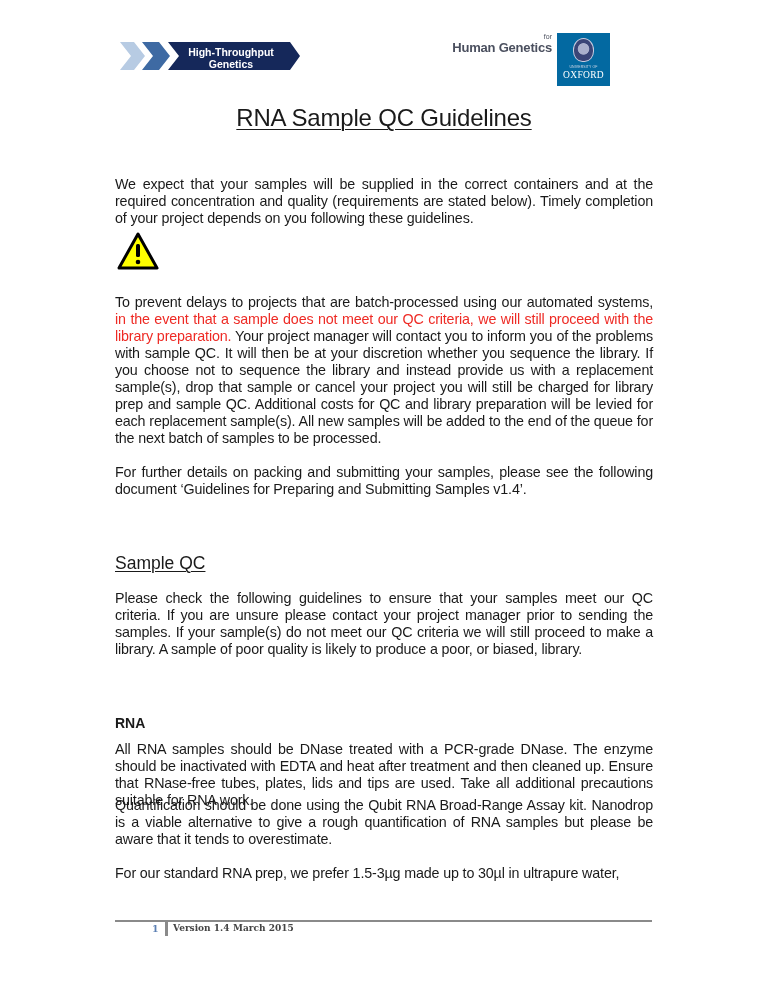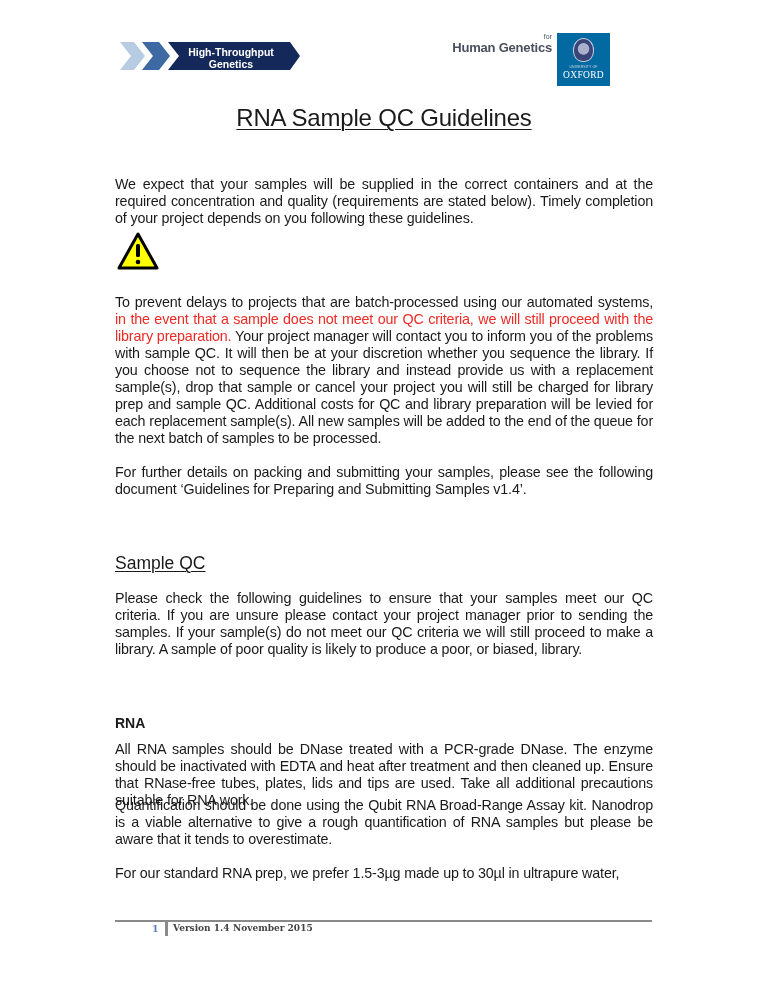--- a/index.html
+++ b/index.html
@@ -85,13 +85,13 @@
 
 <div class="h3">RNA</div>
 <div class="para" style="top:709px;margin-top:32px;">All RNA samples should be DNase treated with a PCR-grade DNase. The enzyme should be inactivated with EDTA and heat after treatment and then cleaned up. Ensure that RNase-free tubes, plates, lids and tips are used. Take all additional precautions suitable for RNA work.</div>
 <div class="para" style="top:797px;">Quantification should be done using the Qubit RNA Broad-Range Assay kit. Nanodrop is a viable alternative to give a rough quantification of RNA samples but please be aware that it tends to overestimate.</div>
 <div class="para" style="top:865px;">For our standard RNA prep, we prefer 1.5-3µg made up to 30µl in ultrapure water,</div>
 
 <div class="footer-line"></div>
 <div class="footer-pagebar"></div>
 <div class="footer-page">1</div>
 <div class="footer-version">Version 1.4</div>
-<div class="footer-date">November 2015</div>
+<div class="footer-date">March 2015</div>
 
 </body></html>

